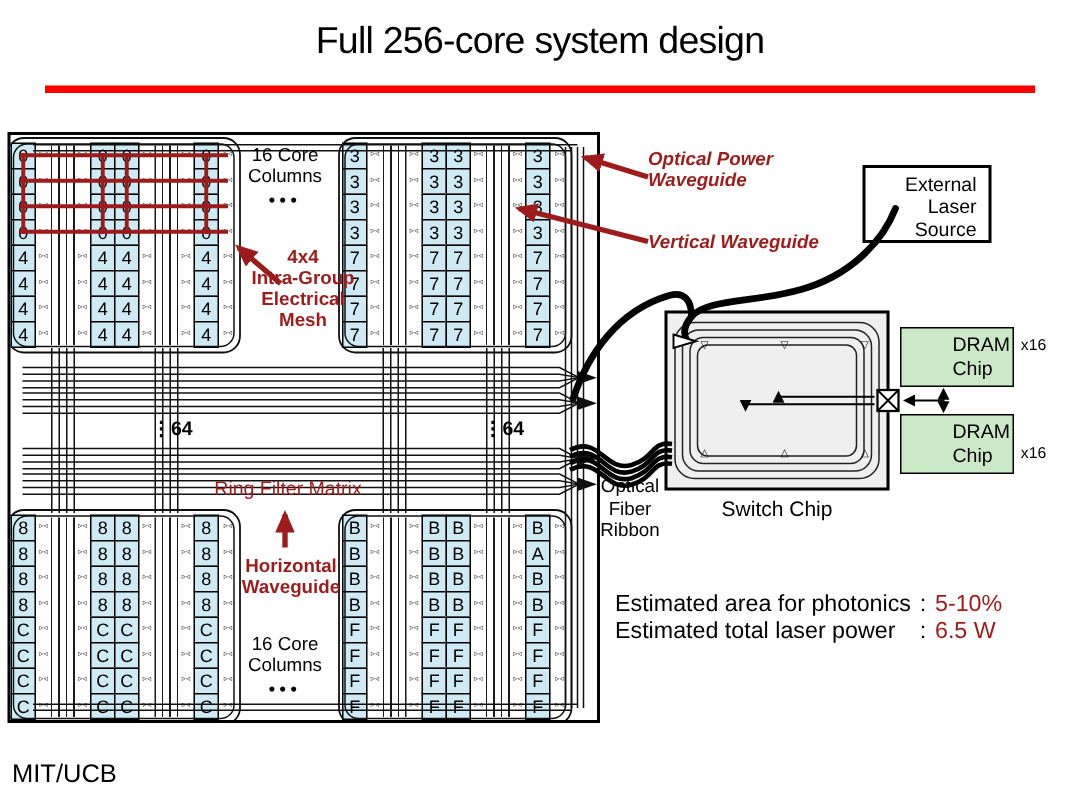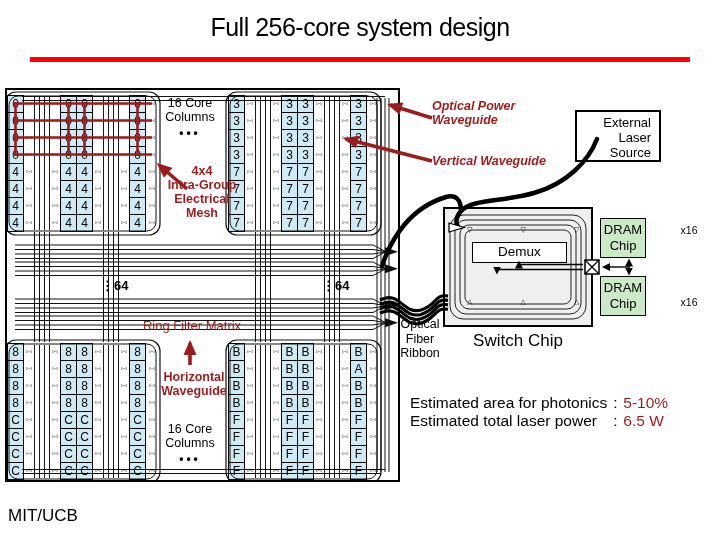--- a/index.html
+++ b/index.html
@@ -32,23 +32,23 @@
   .laser-box{left:575px;top:110px;width:86px;height:52px;border:2px solid #000;background:#fff;
              box-sizing:border-box;text-align:right;padding:3px 8px 0 0;font-size:13px;line-height:15px;}
   .switch-chip{left:443px;top:207px;width:150px;height:120px;border:2px solid #000;
                background:var(--switch-fill,#EFEFEF);box-sizing:border-box;}
   .inner-white{position:absolute;left:27px;width:95px;height:21px;background:#fff;border:1.5px solid #000;
                box-sizing:border-box;text-align:center;font-size:13.5px;line-height:18px;z-index:3;}
   .trirow{position:absolute;left:22px;width:106px;display:flex;align-items:center;
           justify-content:space-between;z-index:2;color:#111;gap:48px;}
   .trirow .tri{font-size:7px;}
   .trirow .x16{font-size:10.5px;color:#000;}
-  .switch-label{left:455px;top:331px;width:126px;text-align:center;font-size:17px;}
-  .dram{left:600px;width:46px;height:40px;background:var(--dram-fill,#CBE9C6);border:1.5px solid #000;
-        box-sizing:border-box;text-align:center;font-size:13px;line-height:16px;padding-top:3px;}
+  .switch-label{left:455px;top:331px;width:126px;text-align:center;font-size:14px;}
+  .dram{left:600px;width:76px;height:40px;background:var(--dram-fill,#CBE9C6);border:1.5px solid #000;
+        box-sizing:border-box;font-size:13px;line-height:16px;padding-top:3px;padding-left:34px;}
   .fiber-label{left:390px;top:317px;width:60px;text-align:center;font-size:12.5px;line-height:14.5px;}
   .ann{font-size:12.5px;line-height:14px;white-space:nowrap;font-style:italic;}
   .stats{left:410px;top:394px;display:grid;grid-template-columns:auto 16px auto;
          font-size:15.5px;line-height:18px;z-index:5;}
   .stats .val{color:var(--annotation-red,#9E1B1B);}
   .footer{left:8px;top:506px;font-size:17px;}
   .overlay{position:absolute;left:0;top:0;z-index:6;pointer-events:none;}
   .rp{z-index:5;}
 </style>
 </head>
@@ -569,21 +569,20 @@
       <span class="tri">▽</span>
         <span class="tri">▽</span>
         <span class="tri">▽</span>
         <span class="tri">▽</span>
       <span class="x16">x16</span>
       <span class="tri">▽</span>
         <span class="tri">▽</span>
         <span class="tri">▽</span>
         <span class="tri">▽</span>
     </div>
-    <div class="inner-white" style="top:33px;">Demux</div>
     <div class="trirow" style="top:87px;">
       <span class="tri">△</span>
         <span class="tri">△</span>
         <span class="tri">△</span>
         <span class="tri">△</span>
       <span class="x16">x16</span>
       <span class="tri">△</span>
         <span class="tri">△</span>
         <span class="tri">△</span>
         <span class="tri">△</span>

